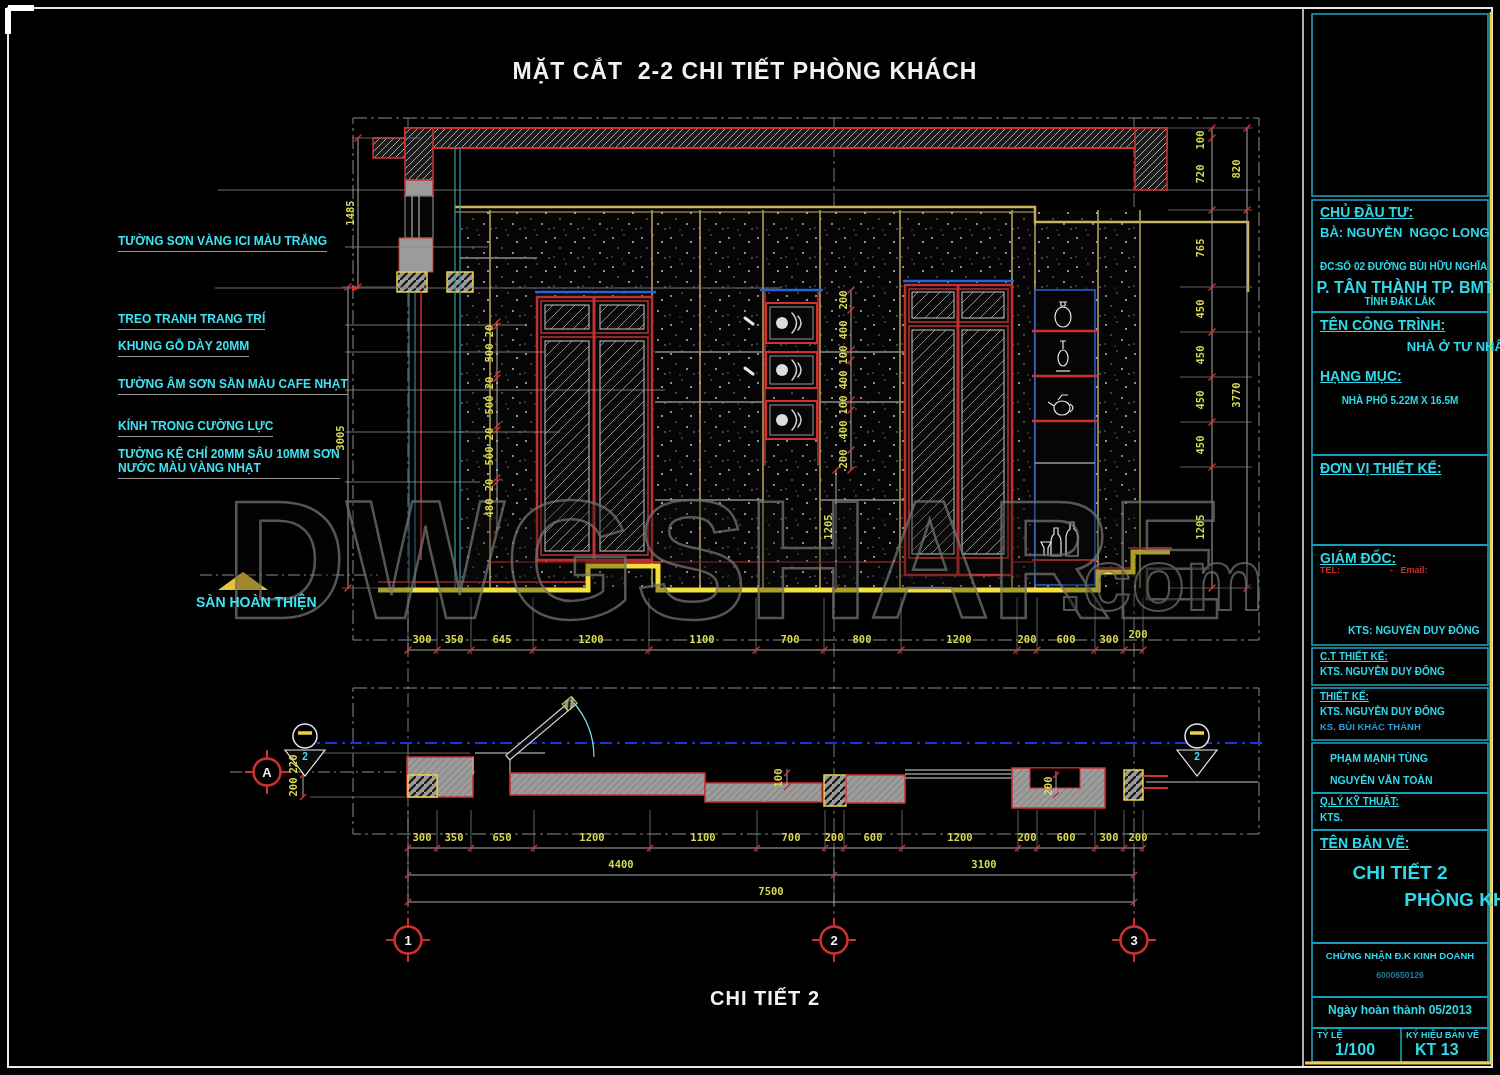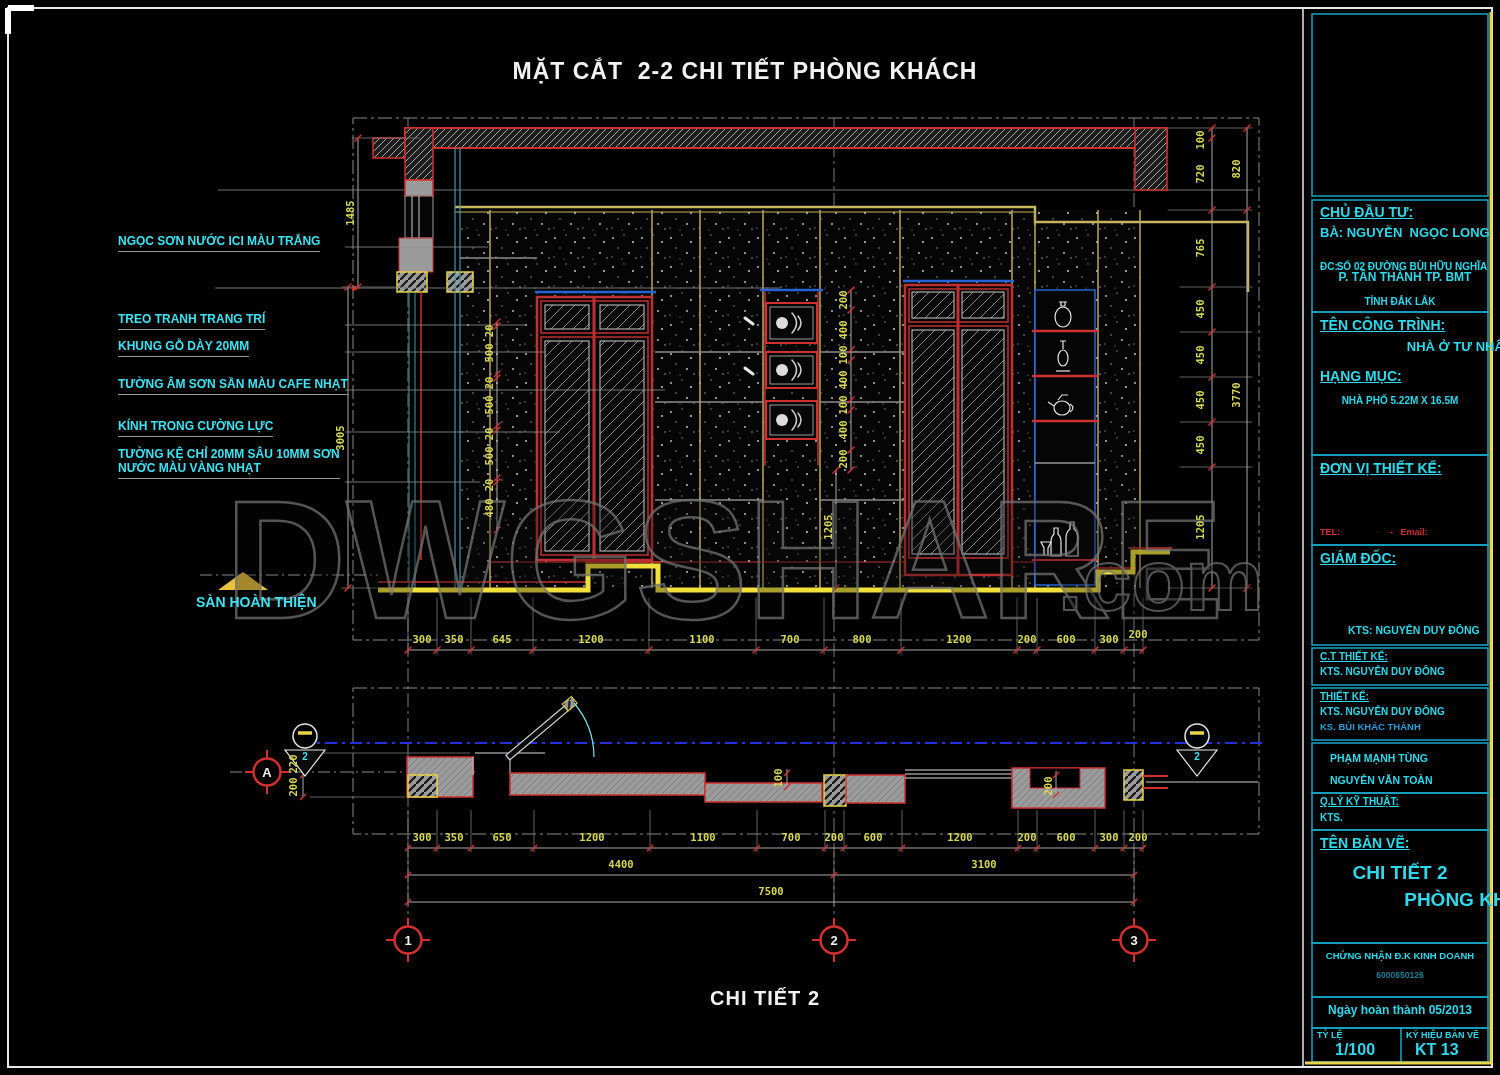--- a/index.html
+++ b/index.html
@@ -13,21 +13,21 @@
   .call{font-size:12px;font-weight:bold;color:#3fe3f2;border-bottom:1.5px solid #9a9a9a;
         padding-bottom:2px;white-space:pre-line;}
   .title{font-size:23px;font-weight:bold;color:#f2f2f2;letter-spacing:1px;}
   .footer{font-size:20px;font-weight:bold;color:#f2f2f2;letter-spacing:1px;}
   .floor{font-size:14px;font-weight:bold;color:#3fe3f2;}
   .gridnum{font-size:13px;font-weight:bold;color:#f2f2f2;}
   .mk{font-size:10px;font-weight:bold;color:#3fe3f2;}
   .tb{color:#2fd8ea;font-size:14px;font-weight:bold;}
   .tbu{text-decoration:underline;}
   .tbc{transform:translateX(-50%);text-align:left;}
-  .red{color:#d03030;}
+  .red{color:#d03030;margin-top:38px;}
 </style>
 </head>
 <body>
 
 <div id="sheet">
 
 <svg id="linework" width="1500" height="1075" viewBox="0 0 1500 1075">
   <defs>
     <pattern id="hatchB" width="7" height="7" patternUnits="userSpaceOnUse">
       <rect width="7" height="7" fill="#1c1c1c"></rect>
@@ -298,21 +298,21 @@
   </g>
   <g>
     <line x1="1491" y1="12" x2="1491" y2="1063" stroke="#e8d44a" stroke-width="3"></line>
     <line x1="1305" y1="1063" x2="1492" y2="1063" stroke="#e8d44a" stroke-width="3"></line>
   </g>
 </svg>
 
 <div class="txt title h" style="left:745px;top:71px">MẶT CẮT  2-2 CHI TIẾT PHÒNG KHÁCH</div>
 <div class="txt footer h" style="left:765px;top:998px">CHI TIẾT 2</div>
 
-<div class="txt call" style="left:118px;top:235px">NGỌC SƠN NƯỚC ICI MÀU TRẮNG</div>
+<div class="txt call" style="left:118px;top:235px">TƯỜNG SƠN VÀNG ICI MÀU TRẮNG</div>
 <div class="txt call" style="left:118px;top:313px">TREO TRANH TRANG TRÍ</div>
 <div class="txt call" style="left:118px;top:340px">KHUNG GỖ DÀY 20MM</div>
 <div class="txt call" style="left:118px;top:378px">TƯỜNG ÂM SƠN SẦN MÀU CAFE NHẠT</div>
 <div class="txt call" style="left:118px;top:420px">KÍNH TRONG CƯỜNG LỰC</div>
 <div class="txt call" style="left:118px;top:448px">TƯỜNG KỆ CHỈ 20MM SÂU 10MM SƠN
 NƯỚC MÀU VÀNG NHẠT</div>
 <div class="txt floor" style="left:196px;top:594px">SÀN HOÀN THIỆN</div>
 
 <div class="txt dim h" style="left:422px;top:639px">300</div>
 <div class="txt dim h" style="left:454px;top:639px">350</div>
@@ -384,21 +384,21 @@
 <div class="txt gridnum h" style="left:834px;top:941px">2</div>
 <div class="txt gridnum h" style="left:1134px;top:941px">3</div>
 <div class="txt gridnum h" style="left:267px;top:773px">A</div>
 <div class="txt mk h" style="left:305px;top:757px">2</div>
 <div class="txt mk h" style="left:1197px;top:757px">2</div>
 
 <div class="txt tb tbu" style="left:1320px;top:204px">CHỦ ĐẦU TƯ:</div>
 <div class="txt tb" style="left:1320px;top:226px;font-size:13px">BÀ: NGUYỄN  NGỌC LONG</div>
 <div class="txt tb" style="left:1320px;top:261px;font-size:10px">ĐC:</div>
 <div class="txt tb tbc" style="left:1412px;top:261px;font-size:10px">SỐ 02 ĐƯỜNG BÙI HỮU NGHĨA</div>
-<div class="txt tb tbc" style="left:1405px;top:271px;font-size:12px">P. TÂN THÀNH TP. BMT</div>
+<div class="txt tb tbc" style="left:1405px;top:279px;font-size:16px">P. TÂN THÀNH TP. BMT</div>
 <div class="txt tb tbc" style="left:1400px;top:296px;font-size:10px">TỈNH ĐẮK LẮK</div>
 <div class="txt tb tbu" style="left:1320px;top:317px">TÊN CÔNG TRÌNH:</div>
 <div class="txt tb tbc" style="left:1460px;top:340px;font-size:13px">NHÀ Ở TƯ NHÂN</div>
 <div class="txt tb tbu" style="left:1320px;top:368px">HẠNG MỤC:</div>
 <div class="txt tb tbc" style="left:1400px;top:395px;font-size:10px">NHÀ PHỐ 5.22M X 16.5M</div>
 <div class="txt tb tbu" style="left:1320px;top:460px">ĐƠN VỊ THIẾT KẾ:</div>
 <div class="txt tb red" style="left:1320px;top:527px;font-size:9px">TEL:                    -   Email:</div>
 <div class="txt tb tbu" style="left:1320px;top:550px">GIÁM ĐỐC:</div>
 <div class="txt tb" style="left:1348px;top:624px;font-size:10.5px">KTS: NGUYỄN DUY ĐÔNG</div>
 <div class="txt tb tbu" style="left:1320px;top:651px;font-size:10px">C.T THIẾT KẾ:</div>

